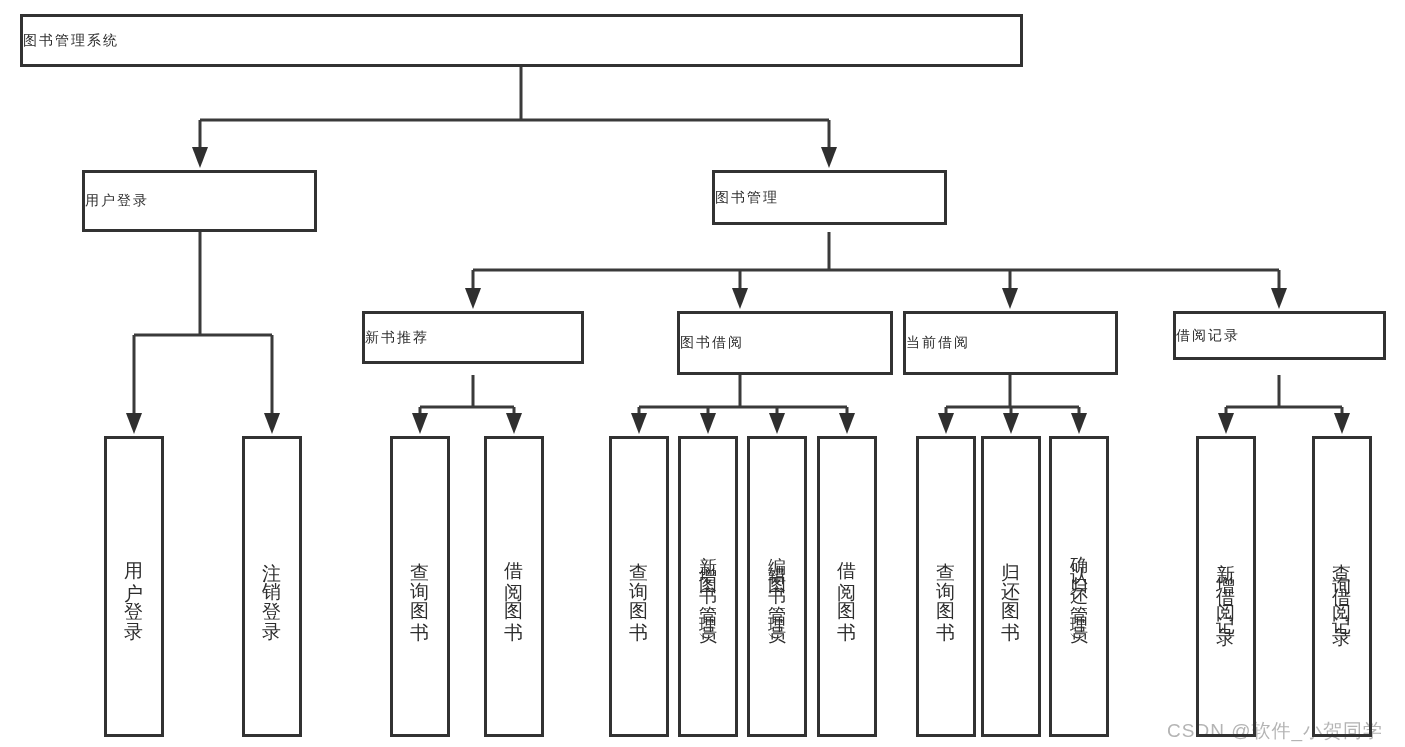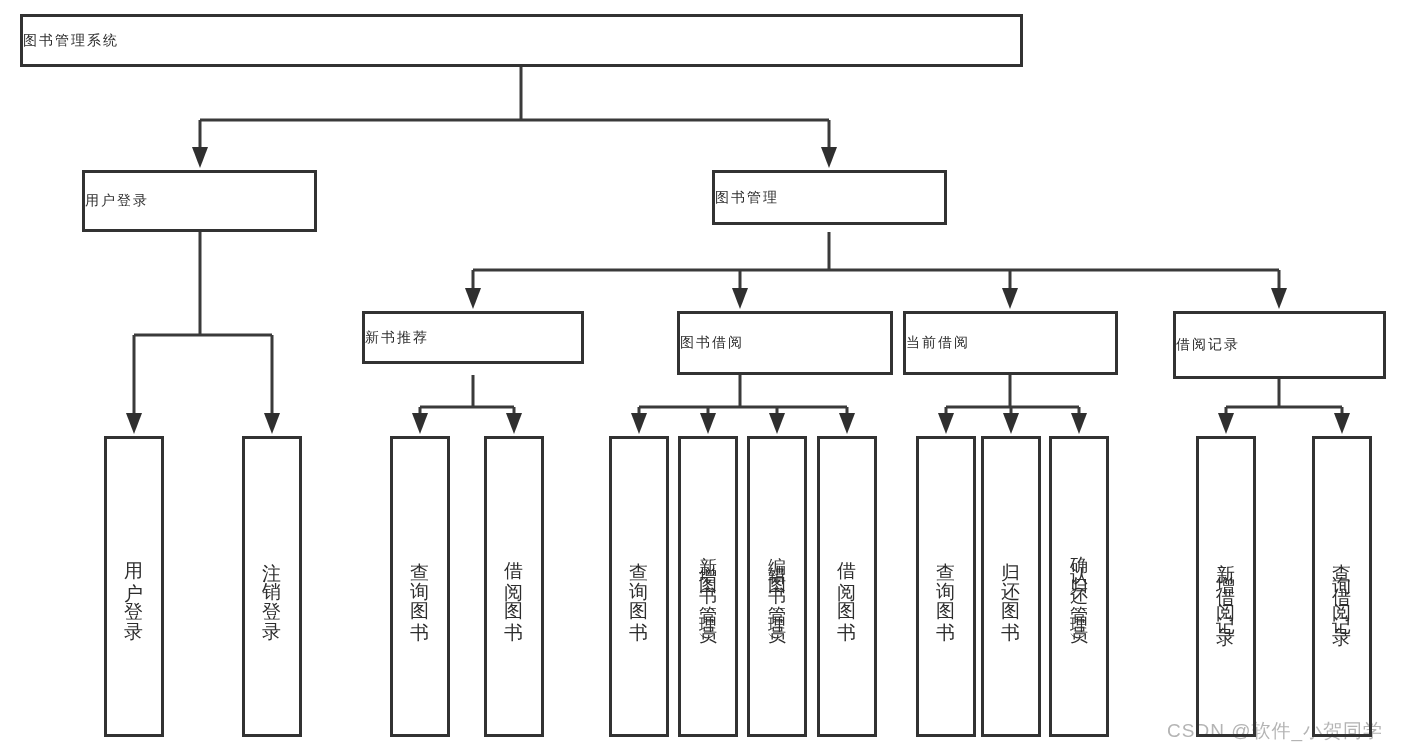--- a/index.html
+++ b/index.html
@@ -32,21 +32,21 @@
   .leaf .vtext.s4{letter-spacing:20px;}
   .leaf .vtext.s6{letter-spacing:13px;}
   .leaf .vtext.s9{letter-spacing:10px;font-size:18px;}
   
   #n-root{left:20px;top:14px;width:1003px;height:53px;}
   #n-user-login{left:82px;top:170px;width:235px;height:62px;}
   #n-book-mgmt{left:712px;top:170px;width:235px;height:55px;}
   #n-new-book{left:362px;top:311px;width:222px;height:53px;}
   #n-book-borrow{left:664px;top:311px;width:216px;height:64px;margin-left:13px;}
   #n-current-borrow{left:903px;top:311px;width:215px;height:64px;}
-  #n-borrow-record{left:1173px;top:311px;width:213px;height:68px;}
+  #n-borrow-record{left:1173px;top:311px;width:213px;height:49px;}
   #l-user-login{left:104px;}
   #l-logout{left:242px;}
   #l-nb-query{left:390px;}
   #l-nb-borrow{left:484px;}
   #l-bb-query{left:609px;}
   #l-bb-add{left:678px;}
   #l-bb-edit{left:747px;}
   #l-bb-borrow{left:817px;}
   #l-cb-query{left:916px;}
   #l-cb-return{left:981px;}

